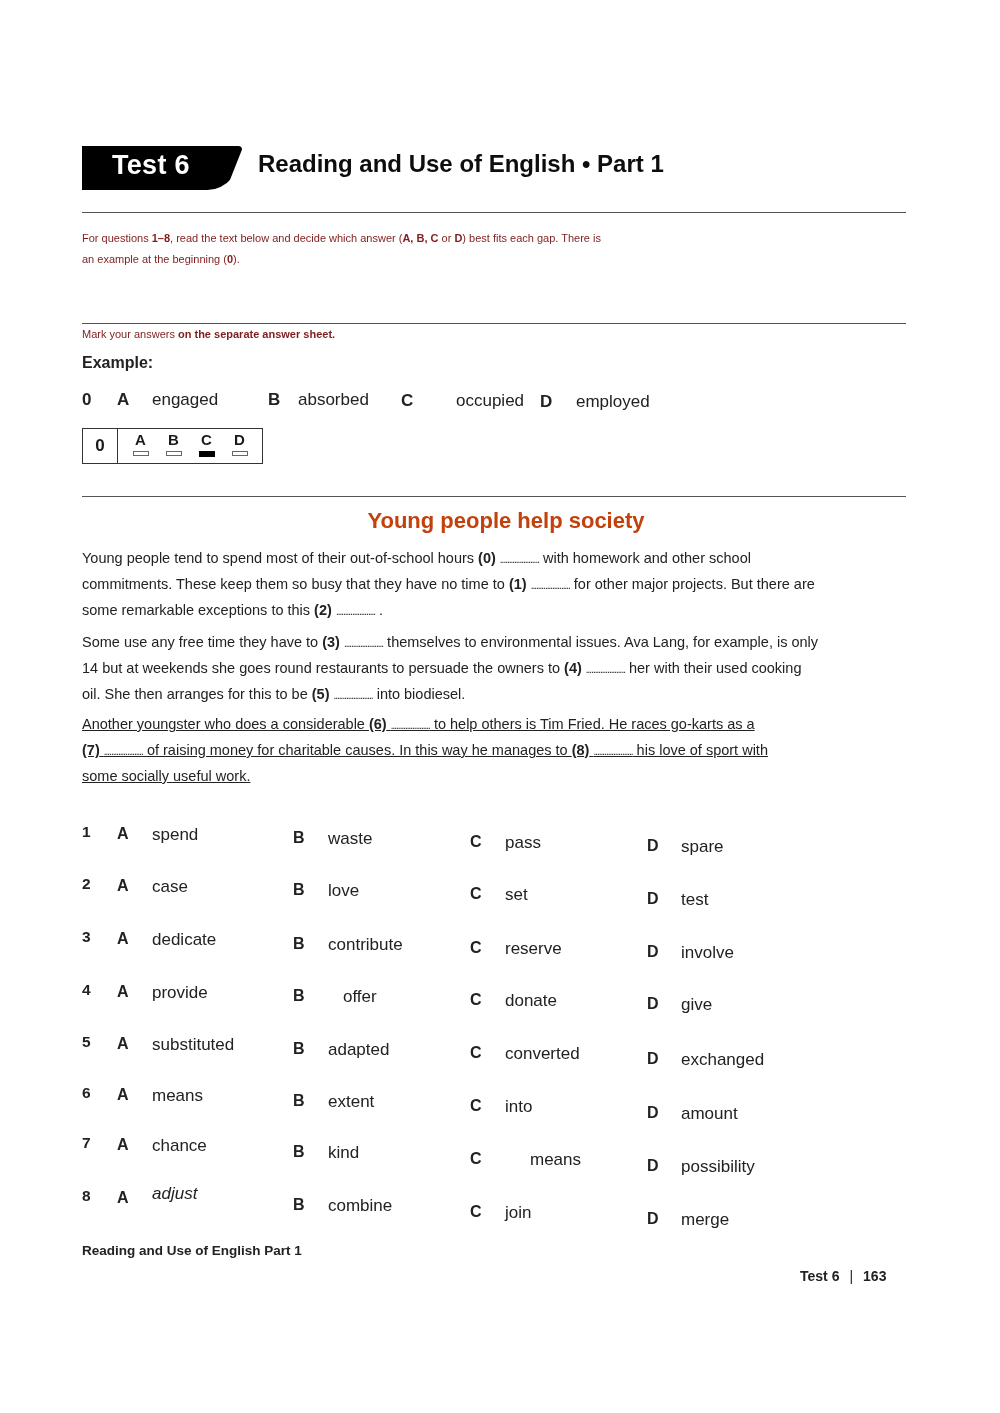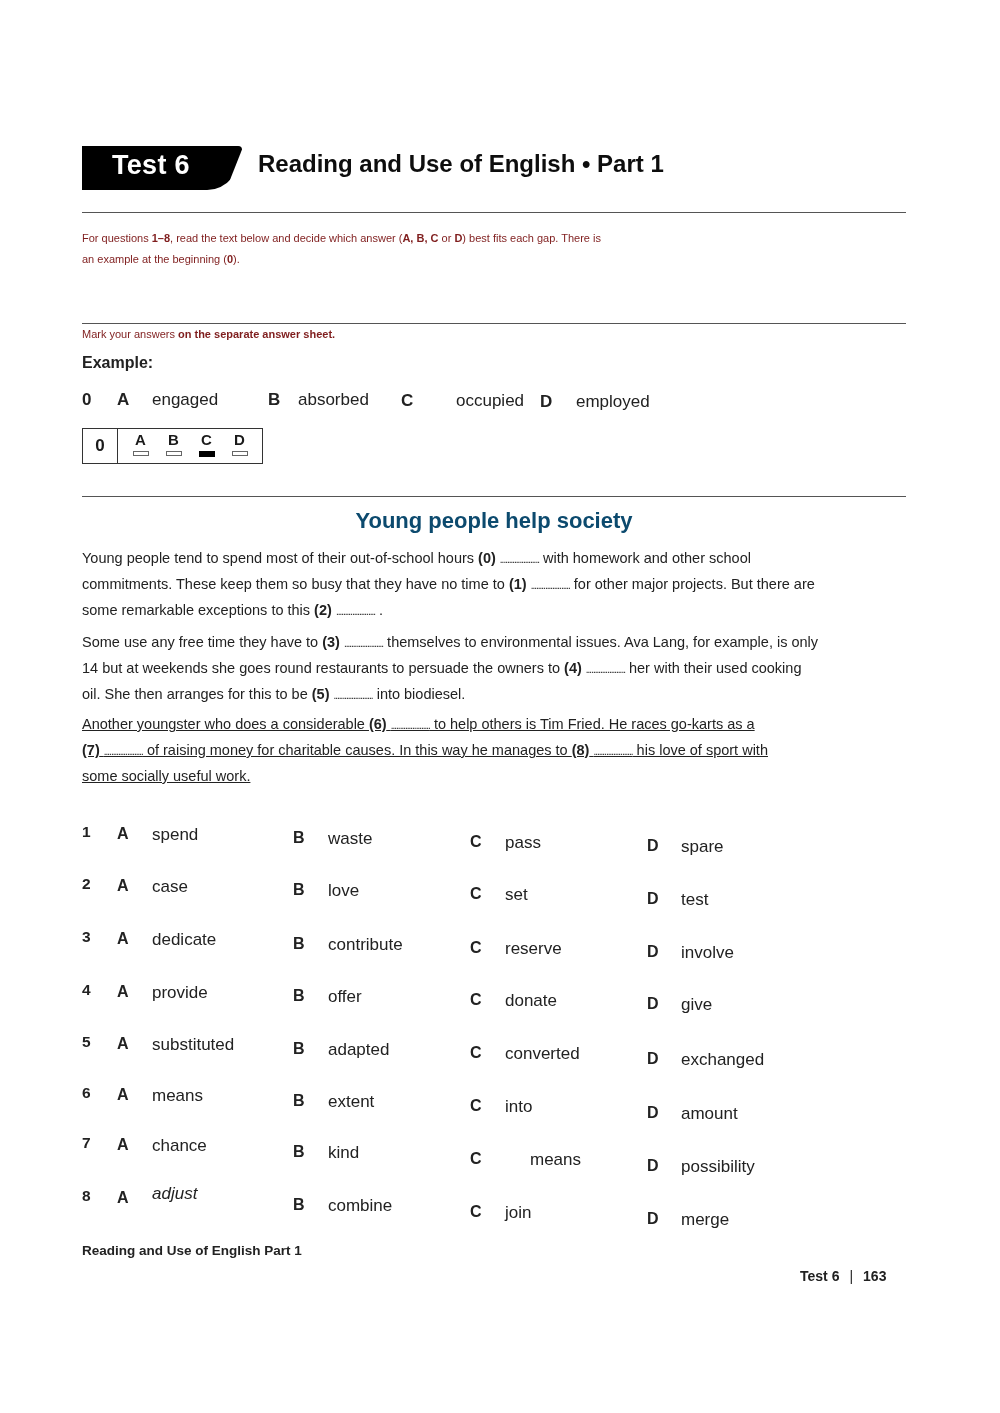--- a/index.html
+++ b/index.html
@@ -32,21 +32,21 @@
   }
   .answer-box .num {
     width: 34px; border-right: 1.2px solid #333; display: flex; align-items: center; justify-content: center;
     font-weight: bold; font-size: 17px;
   }
   .answer-box .opts { flex: 1; display: flex; justify-content: space-around; padding: 2px 6px 0 6px; }
   .opt { display: flex; flex-direction: column; align-items: center; }
   .opt-l { font-weight: bold; font-size: 15px; line-height: 17px; }
   .opt-mark { width: 16px; height: 5px; border: 1px solid #666; margin-top: 3px; box-sizing: border-box; }
   .opt-mark.filled { background: #000; border-color: #000; height: 6px; }
-  .passage-title { left: 0; width: 988px; text-align: center; top: 508px; font-size: 22px; font-weight: bold; color: #0c4a6e; }
+  .passage-title { left: 12px; width: 988px; text-align: center; top: 508px; font-size: 22px; font-weight: bold; color: #c2410c; }
   .para { left: 82px; width: 830px; font-size: 14.5px; line-height: 24px; color: #222; }
   .para b { font-weight: bold; }
   .dots { letter-spacing: -1px; font-size: 10px; }
   .q-num { font-weight: bold; font-size: 15.5px; color: #222; }
   .q-letter { font-weight: bold; font-size: 16px; color: #222; }
   .q-word { font-size: 17px; color: #222; }
   .footer-left { left: 82px; top: 1243px; font-size: 13.5px; font-weight: bold; color: #222; }
   .footer-right { left: 800px; top: 1268px; font-size: 14px; font-weight: bold; color: #222; }
   .footer-right .sep { font-weight: normal; margin: 0 10px; }
 </style>
@@ -153,21 +153,21 @@
   <div class="abs q-word" style="left:328px; top:935px;">contribute</div>
   <div class="abs q-letter" style="left:470px; top:939px;">C</div>
   <div class="abs q-word" style="left:505px; top:939px;">reserve</div>
   <div class="abs q-letter" style="left:647px; top:943px;">D</div>
   <div class="abs q-word" style="left:681px; top:943px;">involve</div>
 
   <div class="abs q-num" style="left:82px; top:981px;">4</div>
   <div class="abs q-letter" style="left:117px; top:983px;">A</div>
   <div class="abs q-word" style="left:152px; top:983px;">provide</div>
   <div class="abs q-letter" style="left:293px; top:987px;">B</div>
-  <div class="abs q-word" style="left:328px; top:987px;">offer</div>
+  <div class="abs q-word" style="left:343px; top:987px;">offer</div>
   <div class="abs q-letter" style="left:470px; top:991px;">C</div>
   <div class="abs q-word" style="left:505px; top:991px;">donate</div>
   <div class="abs q-letter" style="left:647px; top:995px;">D</div>
   <div class="abs q-word" style="left:681px; top:995px;">give</div>
 
   <div class="abs q-num" style="left:82px; top:1033px;">5</div>
   <div class="abs q-letter" style="left:117px; top:1035px;">A</div>
   <div class="abs q-word" style="left:152px; top:1035px;">substituted</div>
   <div class="abs q-letter" style="left:293px; top:1040px;">B</div>
   <div class="abs q-word" style="left:328px; top:1040px;">adapted</div>

